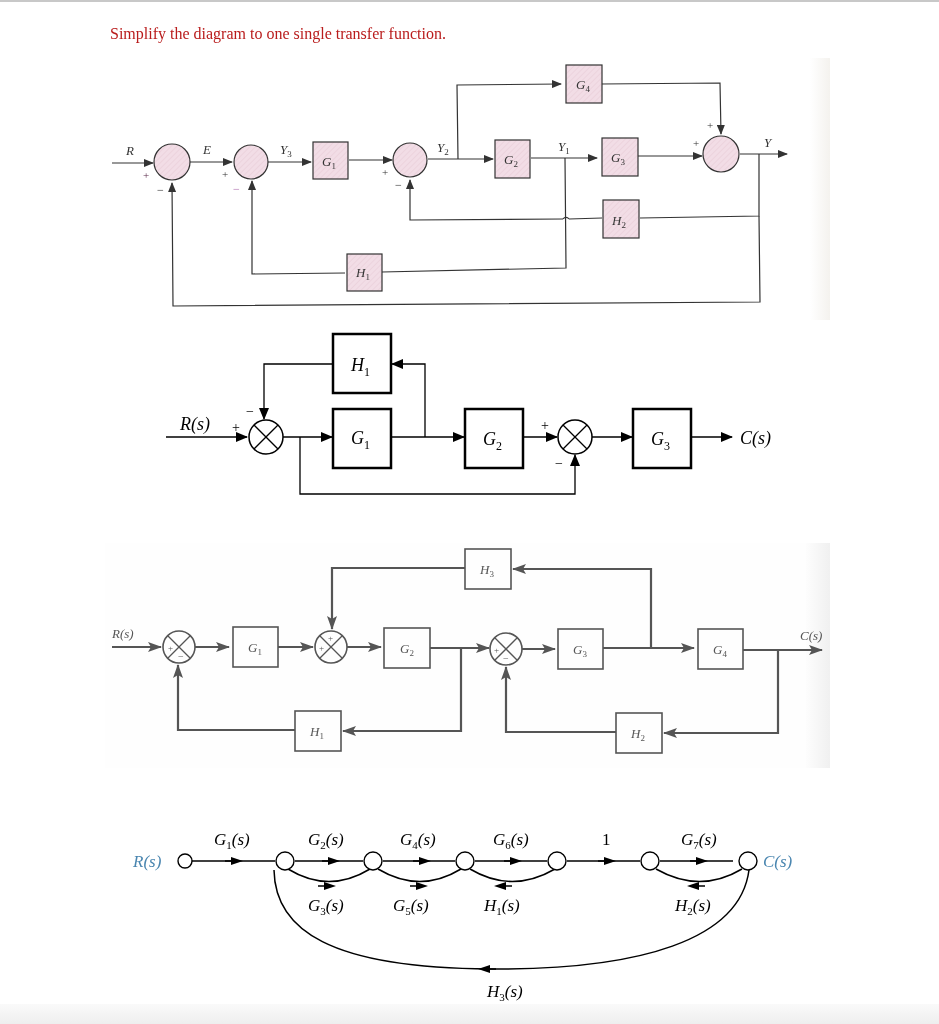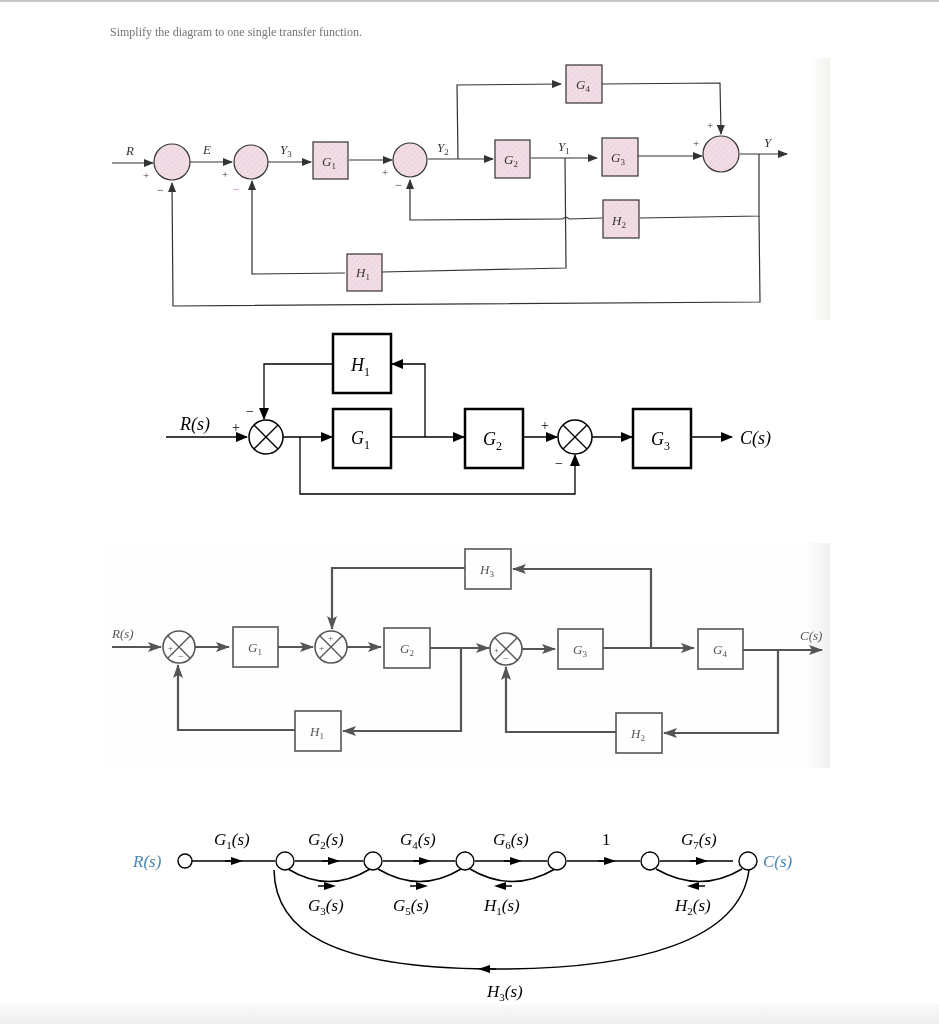--- a/index.html
+++ b/index.html
@@ -1,19 +1,19 @@
 <!DOCTYPE html>
 <html><head>
 <meta charset="utf-8">
 <style>
   html, body { margin:0; padding:0; }
   body { width:939px; height:1024px; position:relative; background:#ffffff; overflow:hidden; font-family:"Liberation Serif", serif; }
   .topbar { position:absolute; left:0; top:0; width:939px; height:2px; background:#c8c8c8; }
   .bottomfade { position:absolute; left:0; top:1004px; width:939px; height:20px; background:linear-gradient(#fafafa,#eeeeee); }
-  .title { position:absolute; left:110px; top:25px; font-size:12px; color:#737373; }
+  .title { position:absolute; left:110px; top:25px; font-size:16px; color:#b91c1c; }
   svg { position:absolute; left:0; top:0; }
   .panel1bg { position:absolute; left:112px; top:58px; width:718px; height:262px; background:#fff; }
   .panel1edge { position:absolute; left:810px; top:58px; width:20px; height:262px; background:linear-gradient(90deg,#ffffff,#f4f2ee); }
   .panel3bg { position:absolute; left:105px; top:543px; width:725px; height:225px; background:#fefefe; }
   .panel3edge { position:absolute; left:806px; top:543px; width:24px; height:225px; background:linear-gradient(90deg,#fdfdfd,#f0f0f0); }
 </style>
 </head>
 <body>
 
 <div class="topbar"></div>

